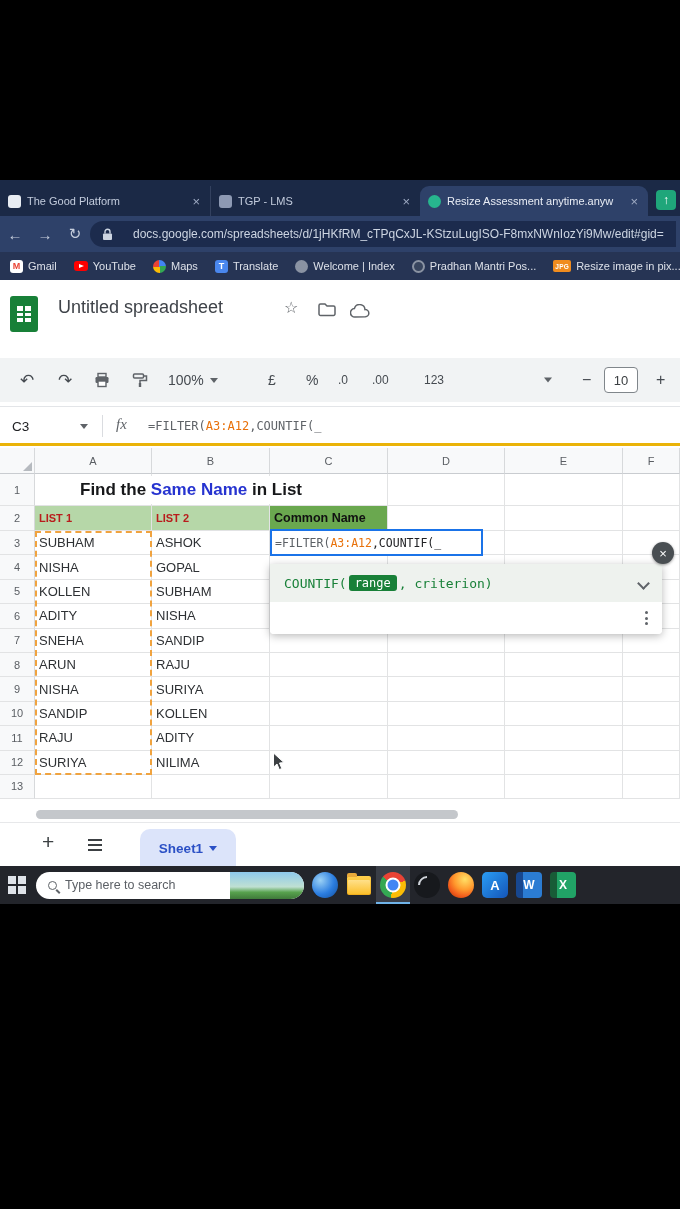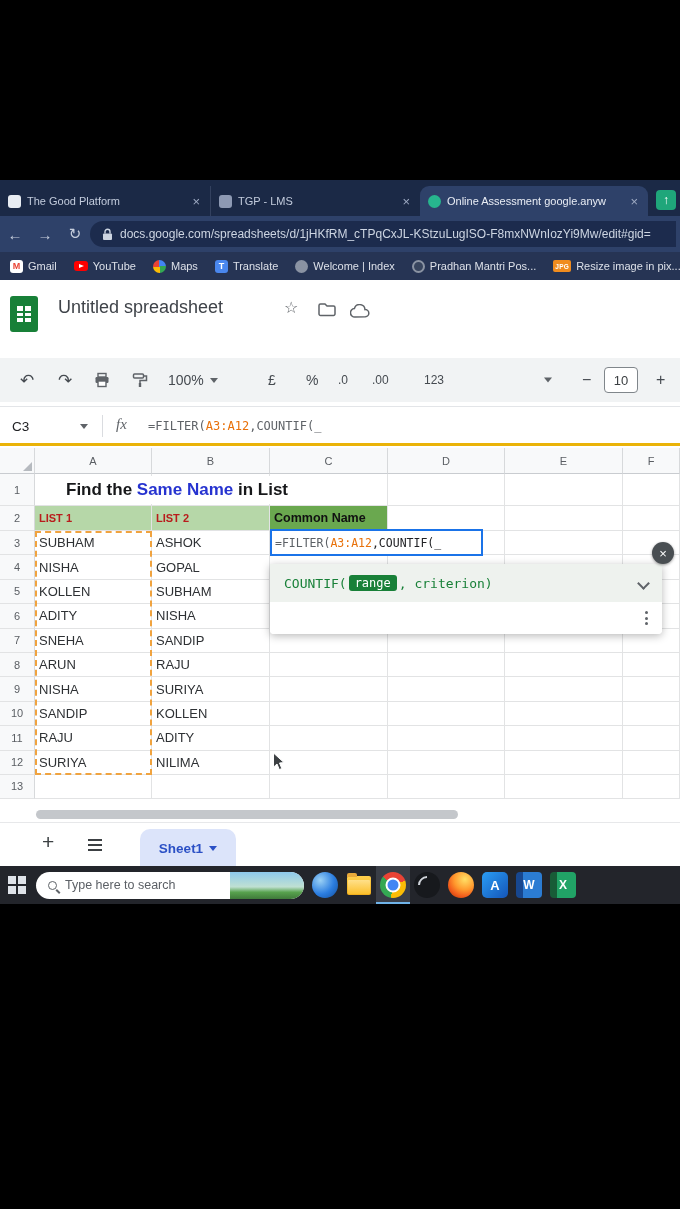--- a/index.html
+++ b/index.html
@@ -19,21 +19,21 @@
   .tab-title{flex:1;white-space:nowrap;overflow:hidden}
   .tab-close{font-size:13px;color:#9fabc4;padding:0 2px}
   .fav{width:13px;height:13px;border-radius:3px;flex:none}
   .fav1{background:#e8ecf2}
   .fav2{background:#8d99b3}
   .fav3{background:#27b58e;border-radius:50%}
   .tabstrip-extra{margin-left:auto;margin-right:4px;margin-bottom:6px;width:20px;height:20px;border-radius:4px;background:#1fa67a;color:#fff;font-size:12px;display:flex;align-items:center;justify-content:center;flex:none}
 
   .btoolbar{position:absolute;left:0;top:216px;width:680px;height:36px;background:#2e4169;display:flex;align-items:center}
   .nav-ic{color:#c6cedd;font-size:15px;width:30px;text-align:center;flex:none}
-  .urlbar{height:26px;width:586px;background:#1c2b4d;border-radius:14px 0 0 14px;display:flex;align-items:center;gap:7px;padding:0 12px;overflow:hidden;flex:none}
+  .urlbar{height:26px;width:586px;background:#1c2b4d;border-radius:14px 0 0 14px;display:flex;align-items:center;gap:20px;padding:0 12px;overflow:hidden;flex:none}
   .url{font-size:12px;color:#cdd5e2;white-space:nowrap;overflow:hidden}
 
   .bookmarks{position:absolute;left:0;top:252px;width:680px;height:28px;background:#263454;display:flex;align-items:center;gap:17px;padding:0 10px;overflow:hidden}
   .bm{display:flex;align-items:center;gap:5px;flex:none}
   .bml{font-size:11px;color:#dce0e8;white-space:nowrap}
   .bmi{flex:none;display:flex;align-items:center;justify-content:center}
   .bmi-gmail{width:13px;height:13px;border-radius:3px;background:#fff;color:#ea4335;font-size:9px;font-weight:bold}
   .bmi-yt{width:14px;height:10px;border-radius:3px;background:#f00;position:relative}
   .bmi-yt::after{content:"";position:absolute;left:5px;top:2.5px;border-left:5px solid #fff;border-top:2.5px solid transparent;border-bottom:2.5px solid transparent}
   .bmi-maps{width:13px;height:13px;border-radius:50%;background:conic-gradient(#4285f4 0 25%,#34a853 0 50%,#fbbc04 0 75%,#ea4335 0)}
@@ -75,21 +75,21 @@
   .corner::after{content:"";position:absolute;right:2px;bottom:2px;border-left:9px solid transparent;border-bottom:9px solid #b6babf}
   .wA{width:117px;flex:none}.wB{width:118px;flex:none}.wC{width:118px;flex:none}.wD{width:117px;flex:none}.wE{width:118px;flex:none}.wF{flex:1}
   .grow{display:flex}
   .r1{height:32px}.r2{height:25px}.rd{height:24.4px}.r13{height:24px}
   .rh{width:35px;background:#f8f9fa;border-right:1px solid #d7d9db;border-bottom:1px solid #e2e3e4;display:flex;align-items:center;justify-content:center;font-size:11px;color:#5a5e63;flex:none}
   .c{border-right:1px solid #e2e3e4;border-bottom:1px solid #e2e3e4;font-size:13px;color:#2e3134;display:flex;align-items:center;padding-left:4px;overflow:hidden;background:#fff}
   .g-light{background:#b6d7a8;font-weight:bold;font-size:11px;color:#b91c1c}
   .g-dark{background:#6aa84f;font-weight:bold;font-size:12.5px;color:#111}
 
   
-  .sheet-title{position:absolute;left:36px;top:196px;height:28px;background:#fff;display:flex;align-items:center;padding:0 6px 0 30px;font-size:17px;font-weight:bold;color:#17181a;z-index:2;white-space:pre}
+  .sheet-title{position:absolute;left:50px;top:196px;height:28px;background:#fff;display:flex;align-items:center;padding:0 6px 0 30px;font-size:17px;font-weight:bold;color:#17181a;z-index:2;white-space:pre}
   .blue{color:#2633d0}
   .range-box{position:absolute;left:35px;top:251px;width:117px;height:244px;border:2px dashed #f0a33f;z-index:2;pointer-events:none}
   .editor{position:absolute;left:270px;top:249px;width:213px;height:27px;background:#fff;border:2px solid #1a73e8;z-index:3;display:flex;align-items:center;padding-left:3px;font-family:"DejaVu Sans Mono",monospace;font-size:11.5px;white-space:pre}
   .f-prefix{color:#5b6065}.f-suffix{color:#202124}.f-cursor{color:#202124}
   .tooltip{position:absolute;left:270px;top:284px;width:392px;z-index:4;box-shadow:0 2px 8px rgba(0,0,0,.28);border-radius:0 0 4px 4px;background:#fff}
   .tt-sig{height:38px;background:#eef2ee;display:flex;align-items:center;padding:0 14px;font-family:"DejaVu Sans Mono",monospace;font-size:13px;color:#188038;white-space:pre}
   .tt-chip{background:#188038;color:#fff;padding:1px 6px;border-radius:3px;margin:0 2px;font-size:12px}
   .tt-chevron{margin-left:auto;width:9px;height:9px;border-right:2px solid #5f6368;border-bottom:2px solid #5f6368;transform:rotate(45deg)}
   .tt-body{height:32px;background:#fff;display:flex;align-items:center;justify-content:flex-end;padding-right:14px;border-radius:0 0 4px 4px}
   .kebab{display:flex;flex-direction:column;gap:2.5px}
@@ -144,21 +144,21 @@
       <span class="tab-title">The Good Platform</span>
       <span class="tab-close">×</span>
     </div>
     <div class="tab sep">
       <span class="fav fav2"></span>
       <span class="tab-title">TGP - LMS</span>
       <span class="tab-close">×</span>
     </div>
     <div class="tab active">
       <span class="fav fav3"></span>
-      <span class="tab-title">Online Assessment google.anyw</span>
+      <span class="tab-title">Resize Assessment anytime.anyw</span>
       <span class="tab-close">×</span>
     </div>
     <div class="tabstrip-extra">↑</div>
   </div>
 
   <div class="btoolbar">
     <span class="nav-ic">←</span>
     <span class="nav-ic">→</span>
     <span class="nav-ic">↻</span>
     <div class="urlbar">

